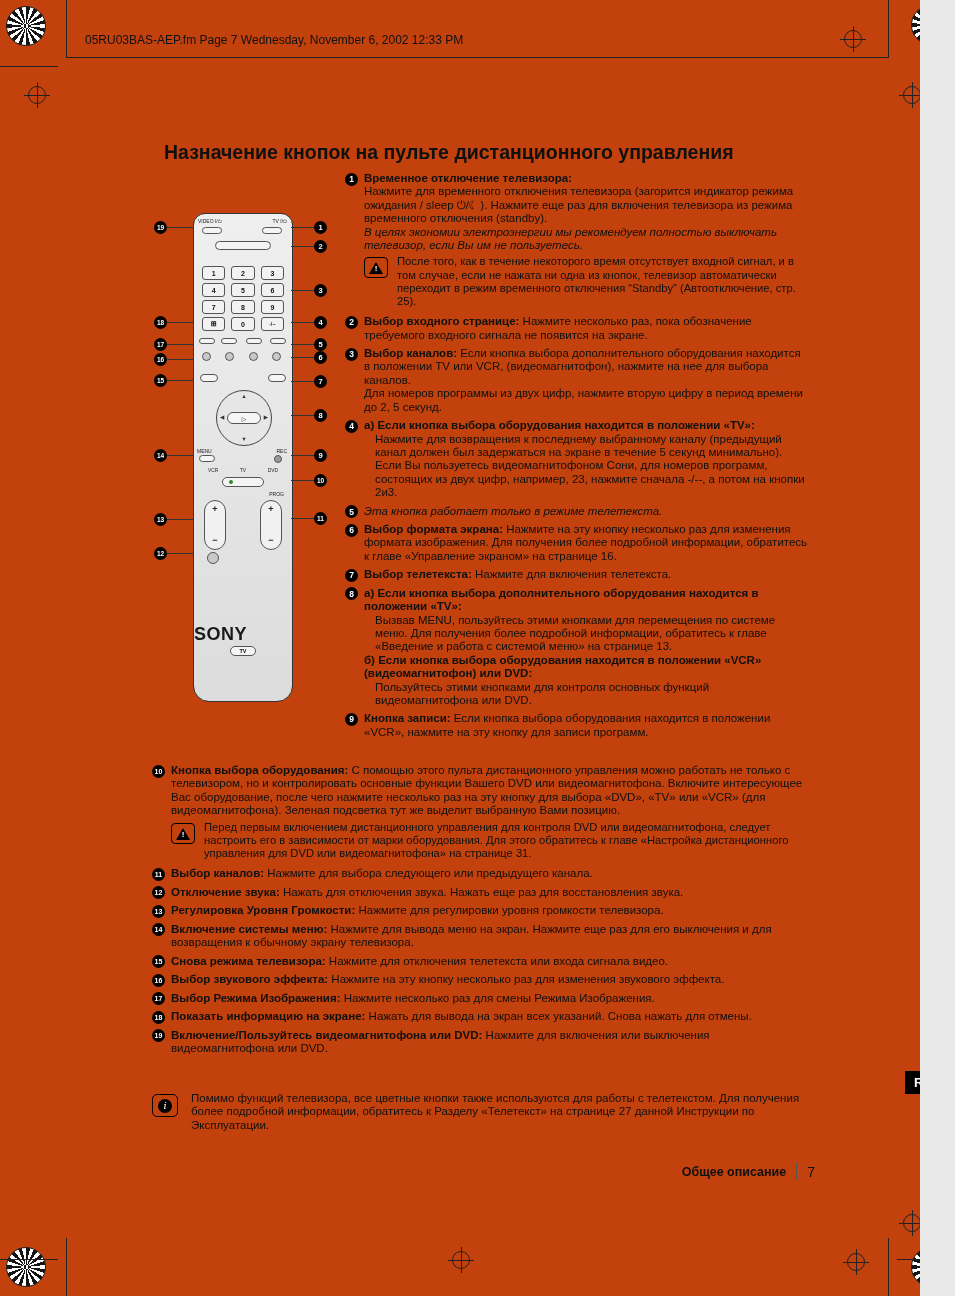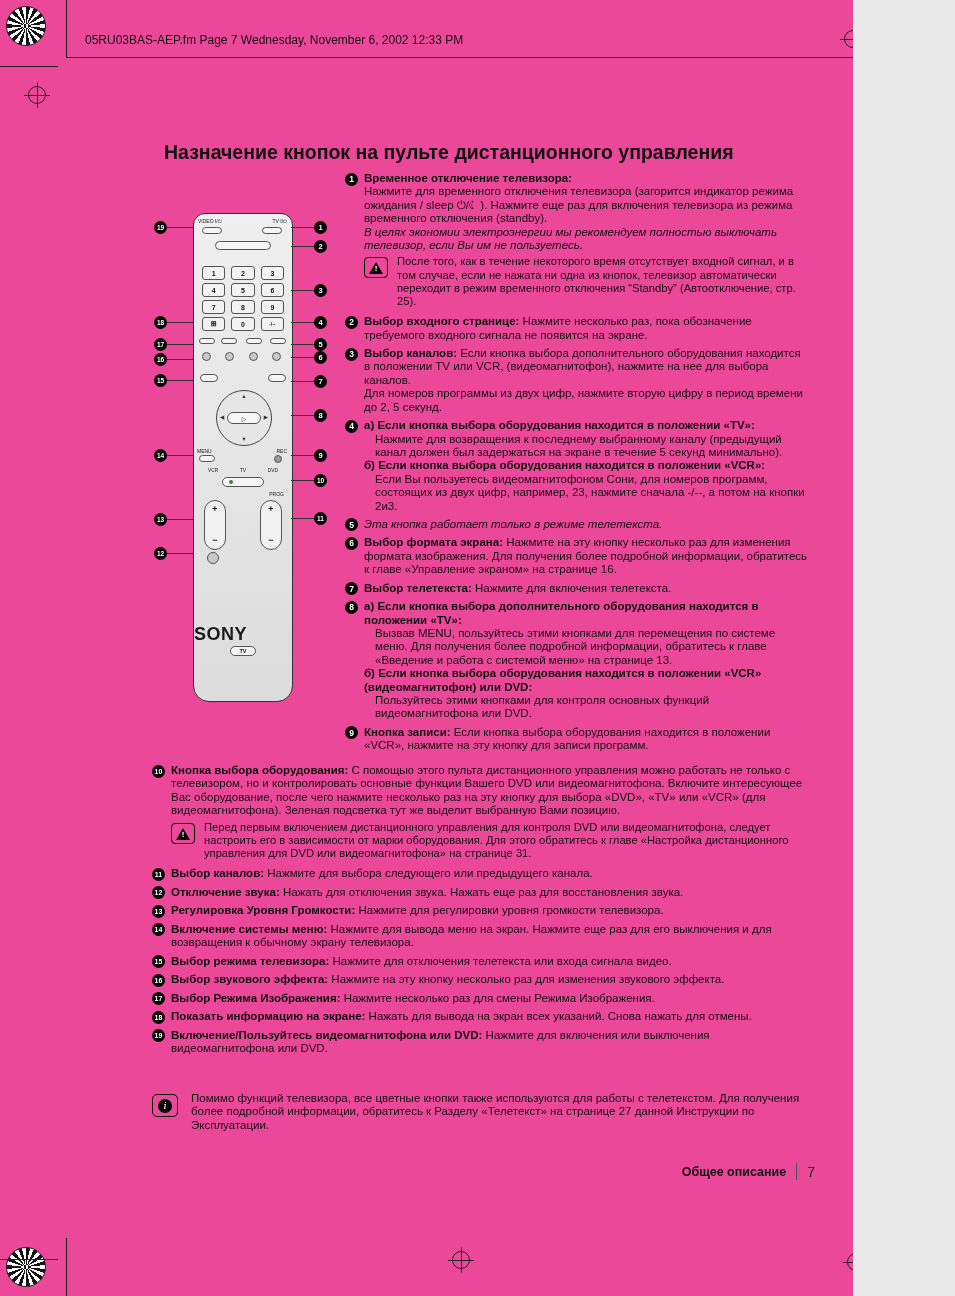--- a/index.html
+++ b/index.html
@@ -1,16 +1,16 @@
 <!DOCTYPE html>
 <html><head>
 <meta charset="utf-8">
 <style>
   html,body{margin:0;padding:0;background:#e9e9e9;}
-  .page{position:relative;width:853px;height:1296px;background:#ec4899;
+  .page{position:relative;width:920px;height:1296px;background:#c2410c;
         font-family:"Liberation Sans", sans-serif;color:#101010;overflow:hidden;}
 
   
   .pinwheel{position:absolute;width:38px;height:38px;border-radius:50%;border:1px solid #222;
             background:repeating-conic-gradient(#161616 0deg 12deg,#fff 12deg 24deg);}
   .crossmark{position:absolute;width:26px;height:26px;}
   .crossmark .c{position:absolute;inset:4px;border:1px solid #222;border-radius:50%;}
   .crossmark .h{position:absolute;left:0;right:0;top:50%;height:1px;background:#222;}
   .crossmark .v{position:absolute;top:0;bottom:0;left:50%;width:1px;background:#222;}
   .trim{position:absolute;background:#222;}
@@ -296,21 +296,20 @@
         <div class="item-body">
           <p><b>Выбор каналов: </b>Если кнопка  выбора дополнительного оборудования находится в положении TV или VCR, (видеомагнитофон), нажмите на нее для выбора каналов.</p>
           <p>Для номеров программы из двух цифр, нажмите вторую цифру в период времени до 2, 5 секунд.</p>
         </div>
       </div>
       <div class="item">
         <span class="badge">4</span>
         <div class="item-body">
           <p><b>а) Если кнопка выбора оборудования находится в положении  «TV»:</b></p>
           <p class="sub">Нажмите для возвращения к последнему выбранному каналу (предыдущий канал должен был задержаться на экране в течение 5 секунд минимально).</p>
-          <p><b>б) Если кнопка выбора оборудования находится в положении «VCR»:</b></p>
           <p class="sub">Если Вы пользуетесь видеомагнитофоном Сони, для номеров программ, состоящих из двух цифр, например, 23, нажмите сначала -/--, а потом на кнопки 2и3.</p>
         </div>
       </div>
       <div class="item">
         <span class="badge">5</span>
         <div class="item-body">
           <p class="italic">Эта кнопка работает только в режиме телетекста.</p>
         </div>
       </div>
       <div class="item">
@@ -376,21 +375,21 @@
       </div>
       <div class="item">
         <span class="badge two">14</span>
         <div class="item-body">
           <p><b>Включение системы меню: </b>Нажмите для вывода меню на экран. Нажмите еще раз для его выключения и для возвращения к обычному экрану телевизора.</p>
         </div>
       </div>
       <div class="item">
         <span class="badge two">15</span>
         <div class="item-body">
-          <p><b>Выбор режима телевизора: </b>Нажмите для отключения телетекста или входа сигнала видео.</p>
+          <p><b>Снова режима телевизора: </b>Нажмите для отключения телетекста или входа сигнала видео.</p>
         </div>
       </div>
       <div class="item">
         <span class="badge two">16</span>
         <div class="item-body">
           <p><b>Выбор звукового эффекта: </b>Нажмите на эту кнопку несколько раз для изменения звукового эффекта.</p>
         </div>
       </div>
       <div class="item">
         <span class="badge two">17</span>

